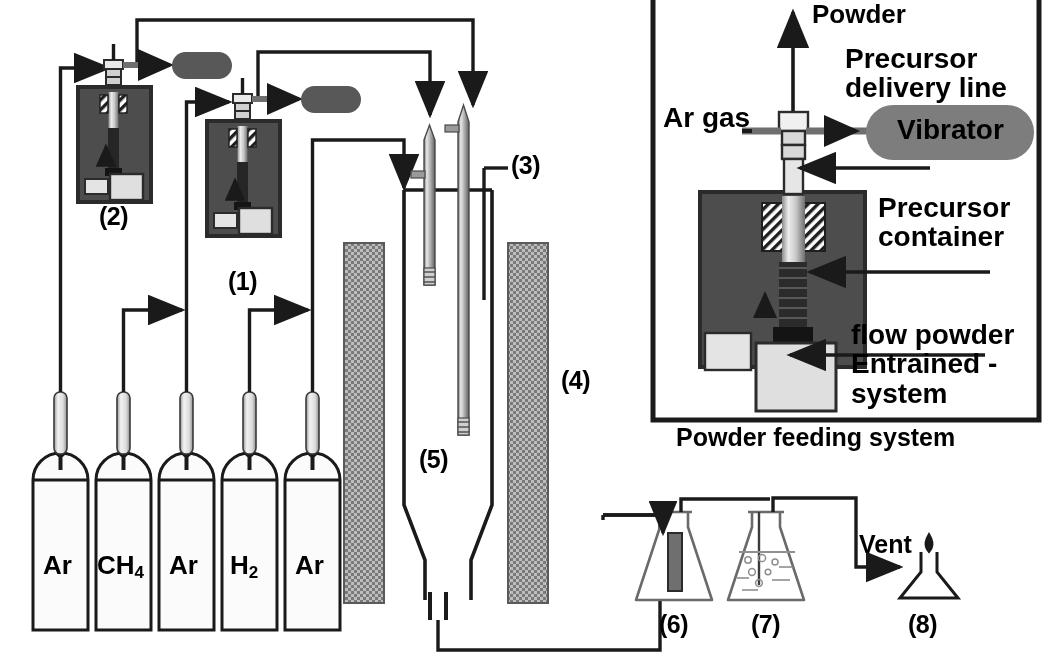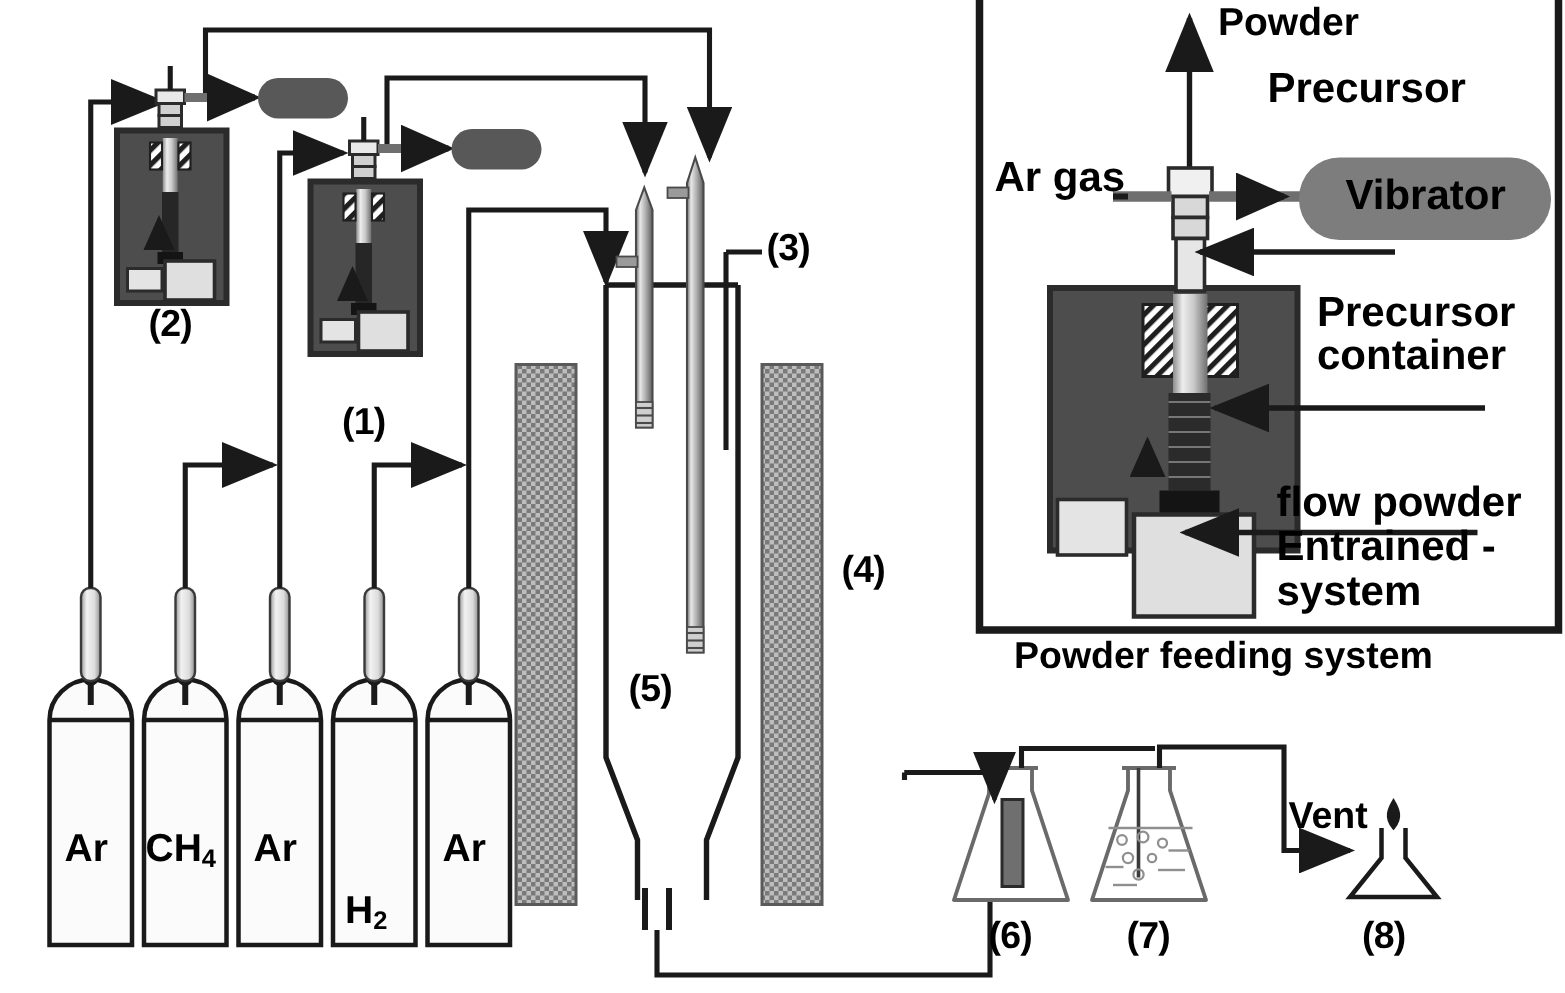--- a/index.html
+++ b/index.html
@@ -300,37 +300,38 @@
       <g>
         <rect x="866" y="105" width="168" height="55" rx="27" fill="#7d7d7d" stroke="none"></rect>
       </g>
 
     </g>
   </svg>
 
   <div class="lbl gaslbl" style="left:43px;top:552px;">Ar</div>
   <div class="lbl gaslbl" style="left:97px;top:552px;"><span>CH</span><sub>4</sub></div>
   <div class="lbl gaslbl" style="left:169px;top:552px;">Ar</div>
-  <div class="lbl gaslbl" style="left:230px;top:552px;margin-top:41px;"><span>H</span><sub>2</sub></div>
+  <div class="lbl gaslbl" style="left:230px;top:552px;"><span>H</span><sub>2</sub></div>
   <div class="lbl gaslbl" style="left:295px;top:552px;">Ar</div>
 
   <div class="lbl num" style="left:99px;top:203px;">(2)</div>
   <div class="lbl num" style="left:228px;top:268px;">(1)</div>
   <div class="lbl num" style="left:511px;top:152px;">(3)</div>
   <div class="lbl num" style="left:561px;top:367px;">(4)</div>
   <div class="lbl num" style="left:419px;top:446px;">(5)</div>
   <div class="lbl num" style="left:659px;top:611px;">(6)</div>
   <div class="lbl num" style="left:751px;top:611px;">(7)</div>
   <div class="lbl num" style="left:908px;top:611px;">(8)</div>
 
   <div class="lbl" style="left:859px;top:531px;font-size:25px;">Vent</div>
 
   <div class="lbl inset-lbl" style="left:812px;top:1px;font-size:26px;">Powder</div>
   <div class="lbl inset-lbl" style="left:845px;top:44px;">
     <div>Precursor</div>
+    <div>delivery line</div>
   </div>
   <div class="lbl inset-lbl" style="left:663px;top:103px;">Ar gas</div>
   <div class="lbl inset-lbl" style="left:897px;top:115px;font-size:28px;">Vibrator</div>
   <div class="lbl inset-lbl" style="left:878px;top:193px;">
     <div>Precursor</div>
     <div>container</div>
   </div>
   <div class="lbl inset-lbl" style="left:851px;top:320px;">
     <div>flow powder</div>
     <div>Entrained -</div>

